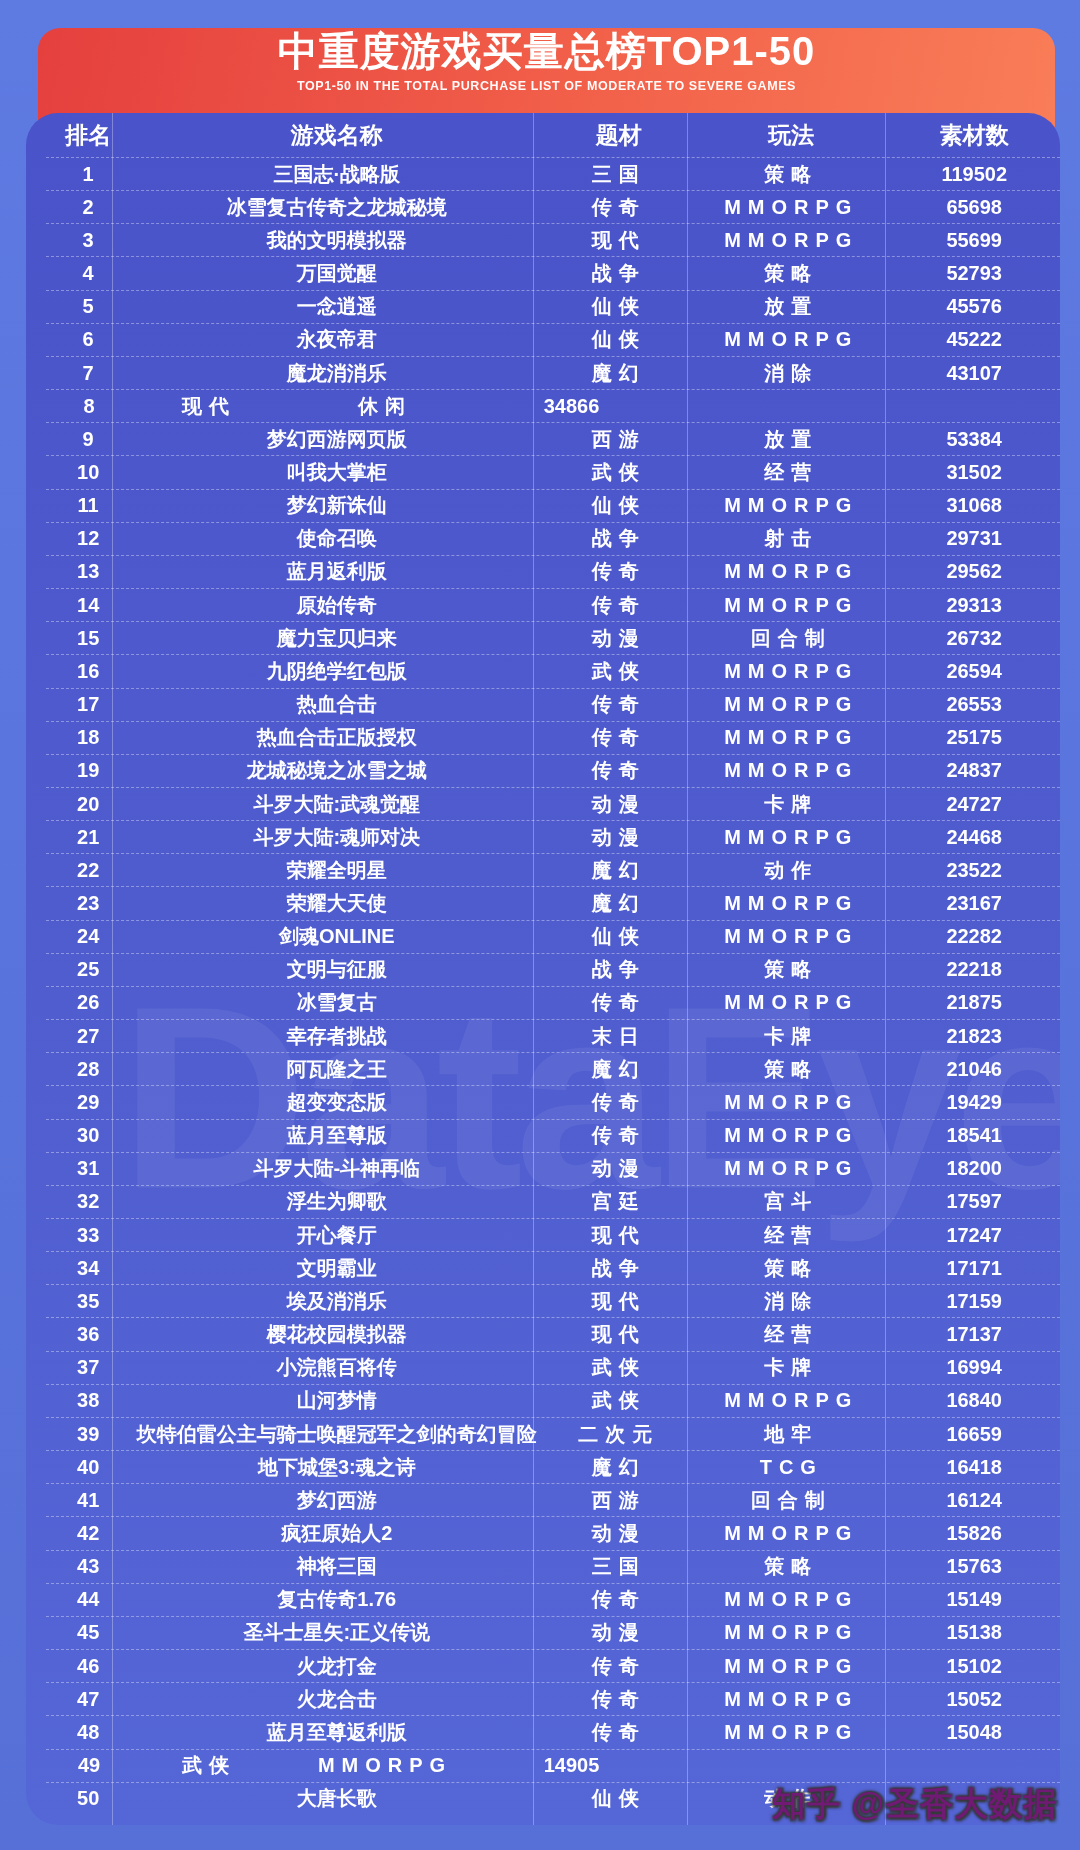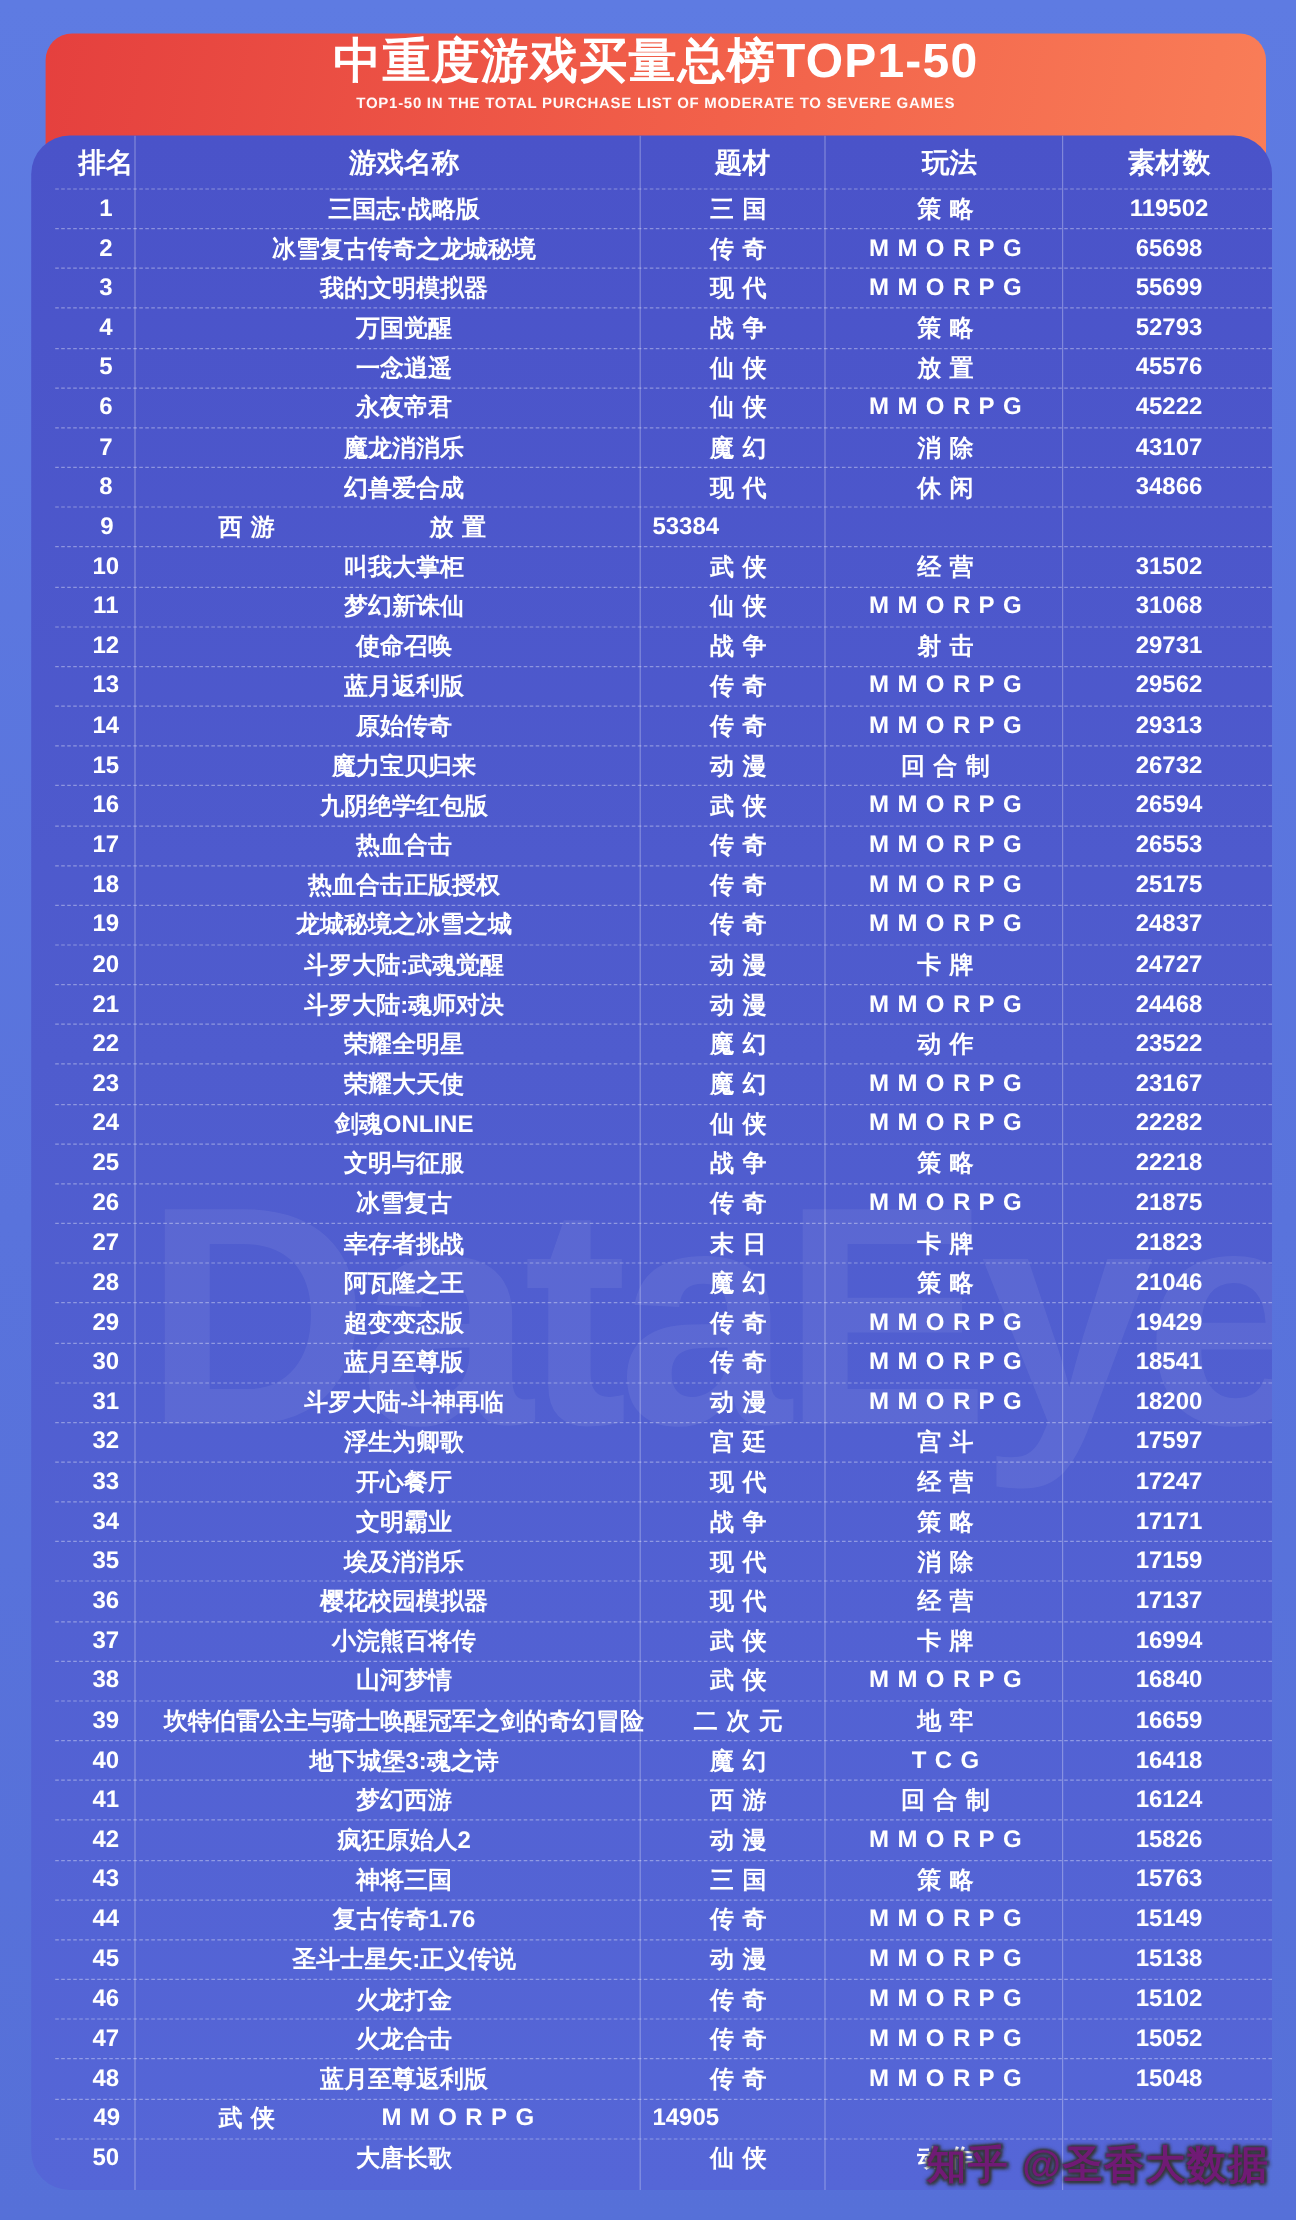--- a/index.html
+++ b/index.html
@@ -139,28 +139,28 @@
   <div class="row">
     <span class="c c1">7</span>
     <span class="c c2">魔龙消消乐</span>
     <span class="c c3">魔幻</span>
     <span class="c c4">消除</span>
     <span class="c c5">43107</span>
   </div>
 
   <div class="row">
     <span class="c c1">8</span>
-    <span class="c c2">幻兽爱合成</span>
     <span class="c c3">现代</span>
     <span class="c c4">休闲</span>
     <span class="c c5">34866</span>
   </div>
 
   <div class="row">
     <span class="c c1">9</span>
+    <span class="c c2">梦幻西游网页版</span>
     <span class="c c3">西游</span>
     <span class="c c4">放置</span>
     <span class="c c5">53384</span>
   </div>
 
   <div class="row">
     <span class="c c1">10</span>
     <span class="c c2">叫我大掌柜</span>
     <span class="c c3">武侠</span>
     <span class="c c4">经营</span>

